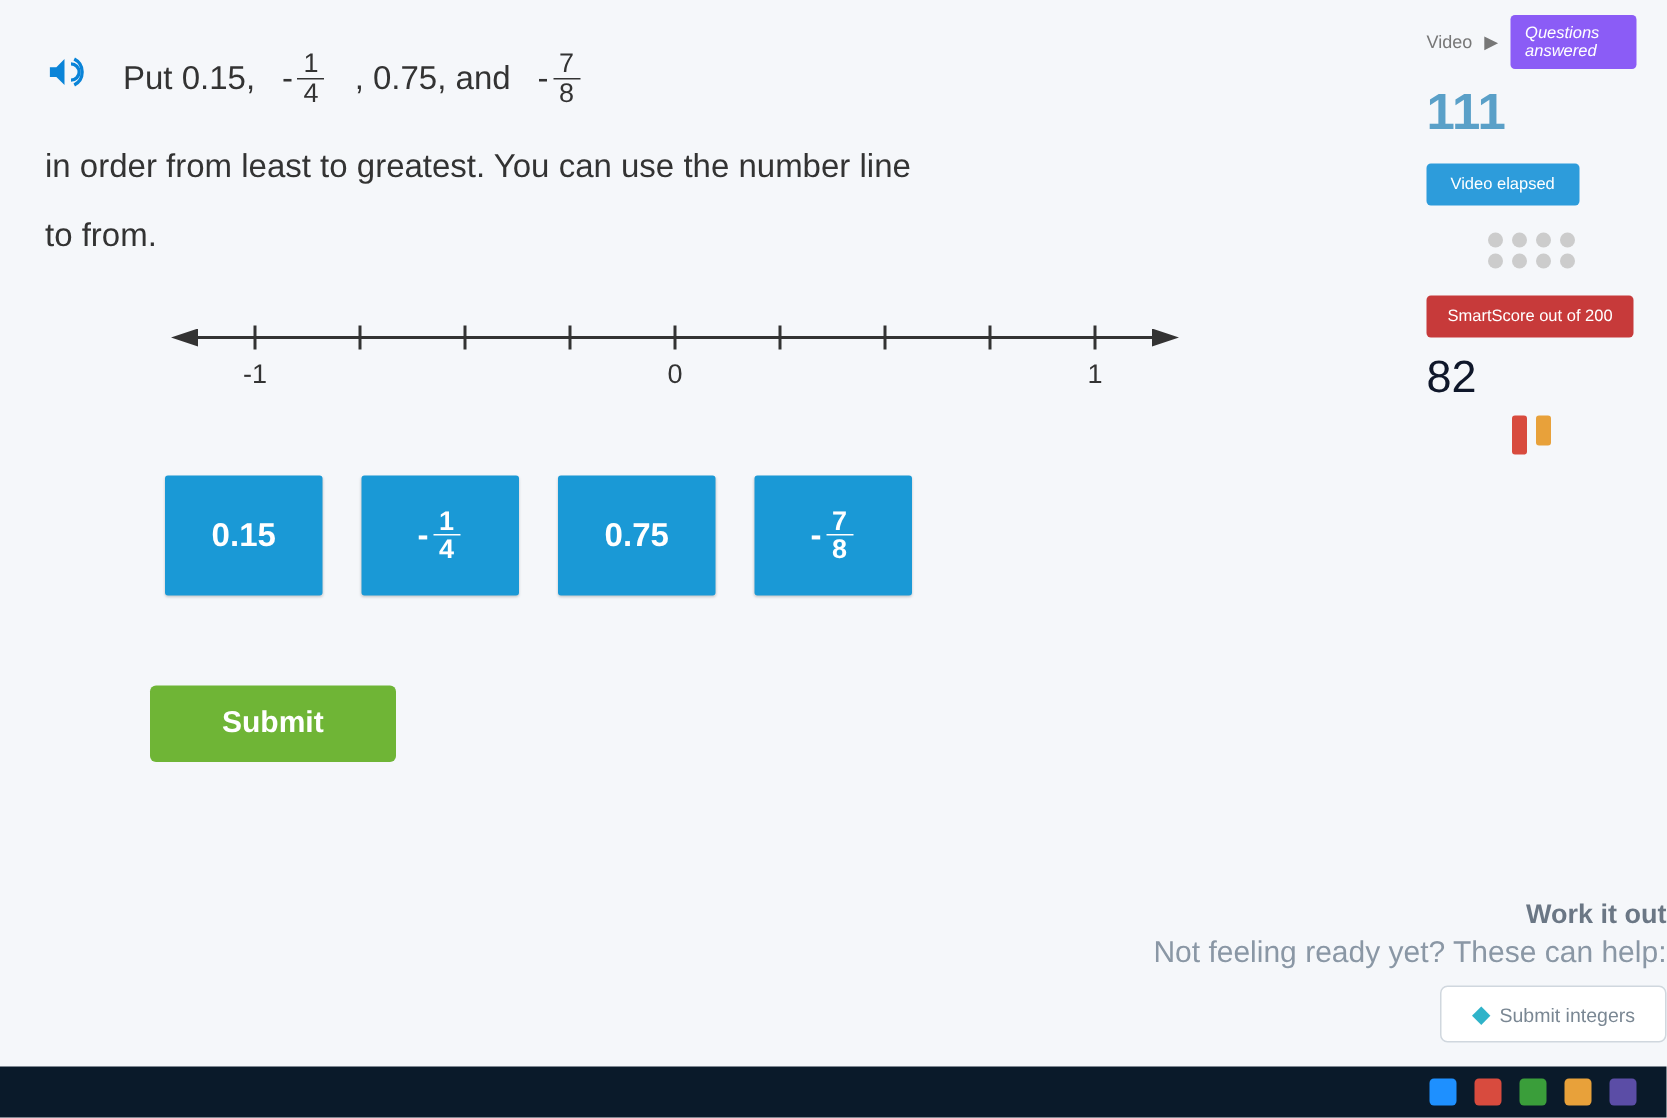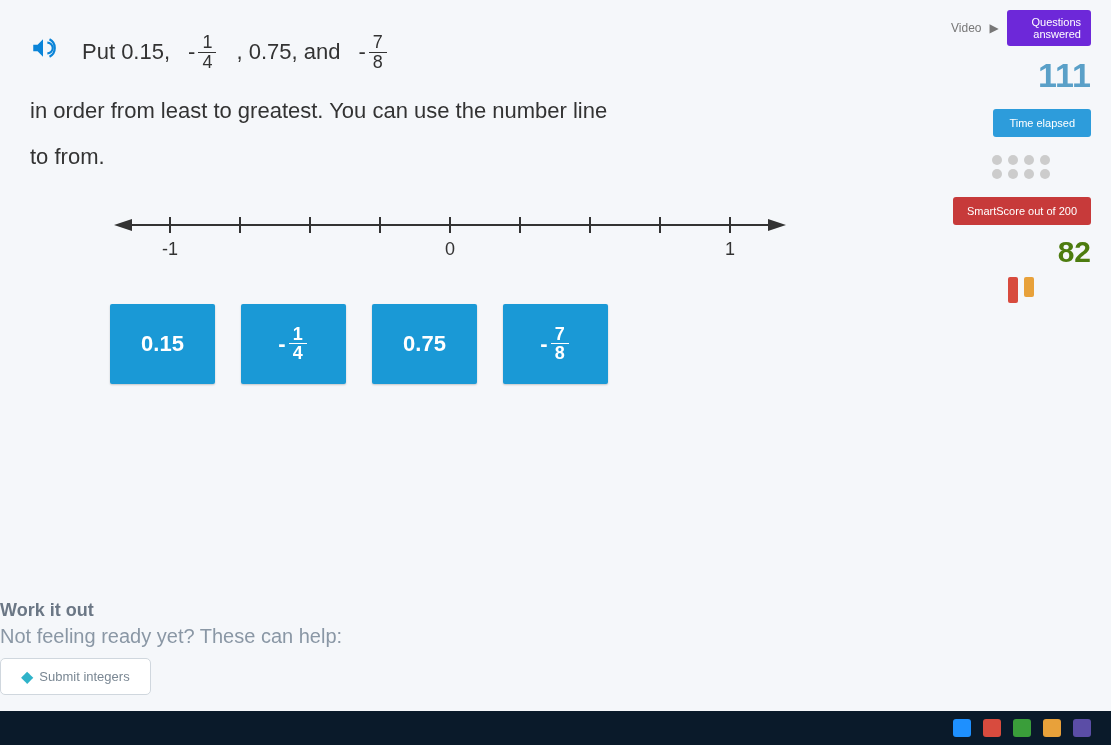--- a/index.html
+++ b/index.html
@@ -14,21 +14,21 @@
   }
   .main {
     padding: 30px 40px 20px 30px;
     width: 900px;
     float: left;
   }
   .sidebar {
     float: right;
     width: 180px;
     padding: 10px 20px;
-    text-align: right;
+    text-align: left;
   }
   .question-row {
     font-size: 22px;
     line-height: 1.7;
     display: flex;
     flex-wrap: wrap;
     align-items: center;
     gap: 18px;
     font-weight: 500;
   }
@@ -67,55 +67,56 @@
     min-width: 105px;
     height: 80px;
     border-radius: 2px;
     display: flex;
     align-items: center;
     justify-content: center;
     font-size: 22px;
     font-weight: 600;
     cursor: grab;
     box-shadow: 0 1px 2px rgba(0,0,0,.2);
+    margin-top: 12px;
   }
   .tile .frac .num { border-bottom-color: #fff; }
 
   .submit-btn {
     margin: 60px 0 0 70px;
     background: #6fb536;
     color: #fff;
     border: none;
     border-radius: 4px;
     padding: 14px 48px;
     font-size: 20px;
     font-weight: 600;
     cursor: pointer;
   }
 
   
   .video-row { display:flex; justify-content:flex-end; align-items:center; gap:8px; font-size:12px; color:#777; margin-bottom:6px;}
-  .green-badge { background:#6d28d9; color:#fff; font-size:11px; padding:6px 10px; border-radius:3px; }
+  .green-badge { background:#8b5cf6; color:#fff; font-size:11px; padding:6px 10px; border-radius:3px;font-style:italic; }
   .score-big { font-size:34px; font-weight:700; color:#5aa0c8; margin:10px 0 14px; }
   .blue-pill { background:#2d9cdb; color:#fff; font-size:11px; padding:8px 16px; border-radius:3px; display:inline-block; margin-bottom:14px;}
   .dots-row { display:flex; justify-content:center; gap:6px; margin:4px 0;}
   .dot { width:10px; height:10px; border-radius:50%; background:#ccc; }
   .red-badge { background:#c73a3a; color:#fff; font-size:11px; padding:8px 14px; border-radius:3px; display:inline-block; margin:14px 0 10px;}
-  .score2 { font-size:30px; font-weight:700; color:#4d7c0f; }
+  .score2 { font-size:30px; font-weight:400; color:#0f172a; }
   .bars { display:flex; justify-content:center; gap:6px; margin-top:8px;}
   .bar { width:10px; border-radius:2px; }
   .bar.r { height:26px; background:#d84b3e; }
   .bar.o { height:20px; background:#e8a13a; }
 
   
   .footer {
     position:absolute;
     bottom:50px;
     left:0; right:0;
-    text-align:left;
+    text-align:right;
     color:#8a97a5;
   }
   .footer h3 { font-size:18px; font-weight:600; color:#6b7785; }
   .footer p { font-size:20px; margin-top:4px; }
   .help-pill {
     display:inline-flex; align-items:center; gap:6px;
     background:#fff; border:1px solid #d0d7de; border-radius:5px;
     padding:8px 20px; font-size:13px; color:#7a8793; margin-top:10px;
   }
   .gem { color:#2fb3c9; font-size:16px; }
@@ -213,30 +214,31 @@
       <span class="frac-wrap">
         <span class="neg">-</span>
         <span class="frac">
           <span class="num">7</span>
           <span class="den">8</span>
         </span>
       </span>
     </div>
   </div>
 
+  <button class="submit-btn">Submit</button>
 </div>
 
 <div class="sidebar">
   <div class="video-row">
     <span>Video</span>
     <span>▶</span>
     <span class="green-badge">Questions answered</span>
   </div>
   <div class="score-big">111</div>
-  <div class="blue-pill">Time elapsed</div>
+  <div class="blue-pill">Video elapsed</div>
   <div class="dots-row">
     <span class="dot"></span>
       <span class="dot"></span>
       <span class="dot"></span>
       <span class="dot"></span>
   </div>
   <div class="dots-row">
     <span class="dot"></span>
       <span class="dot"></span>
       <span class="dot"></span>

